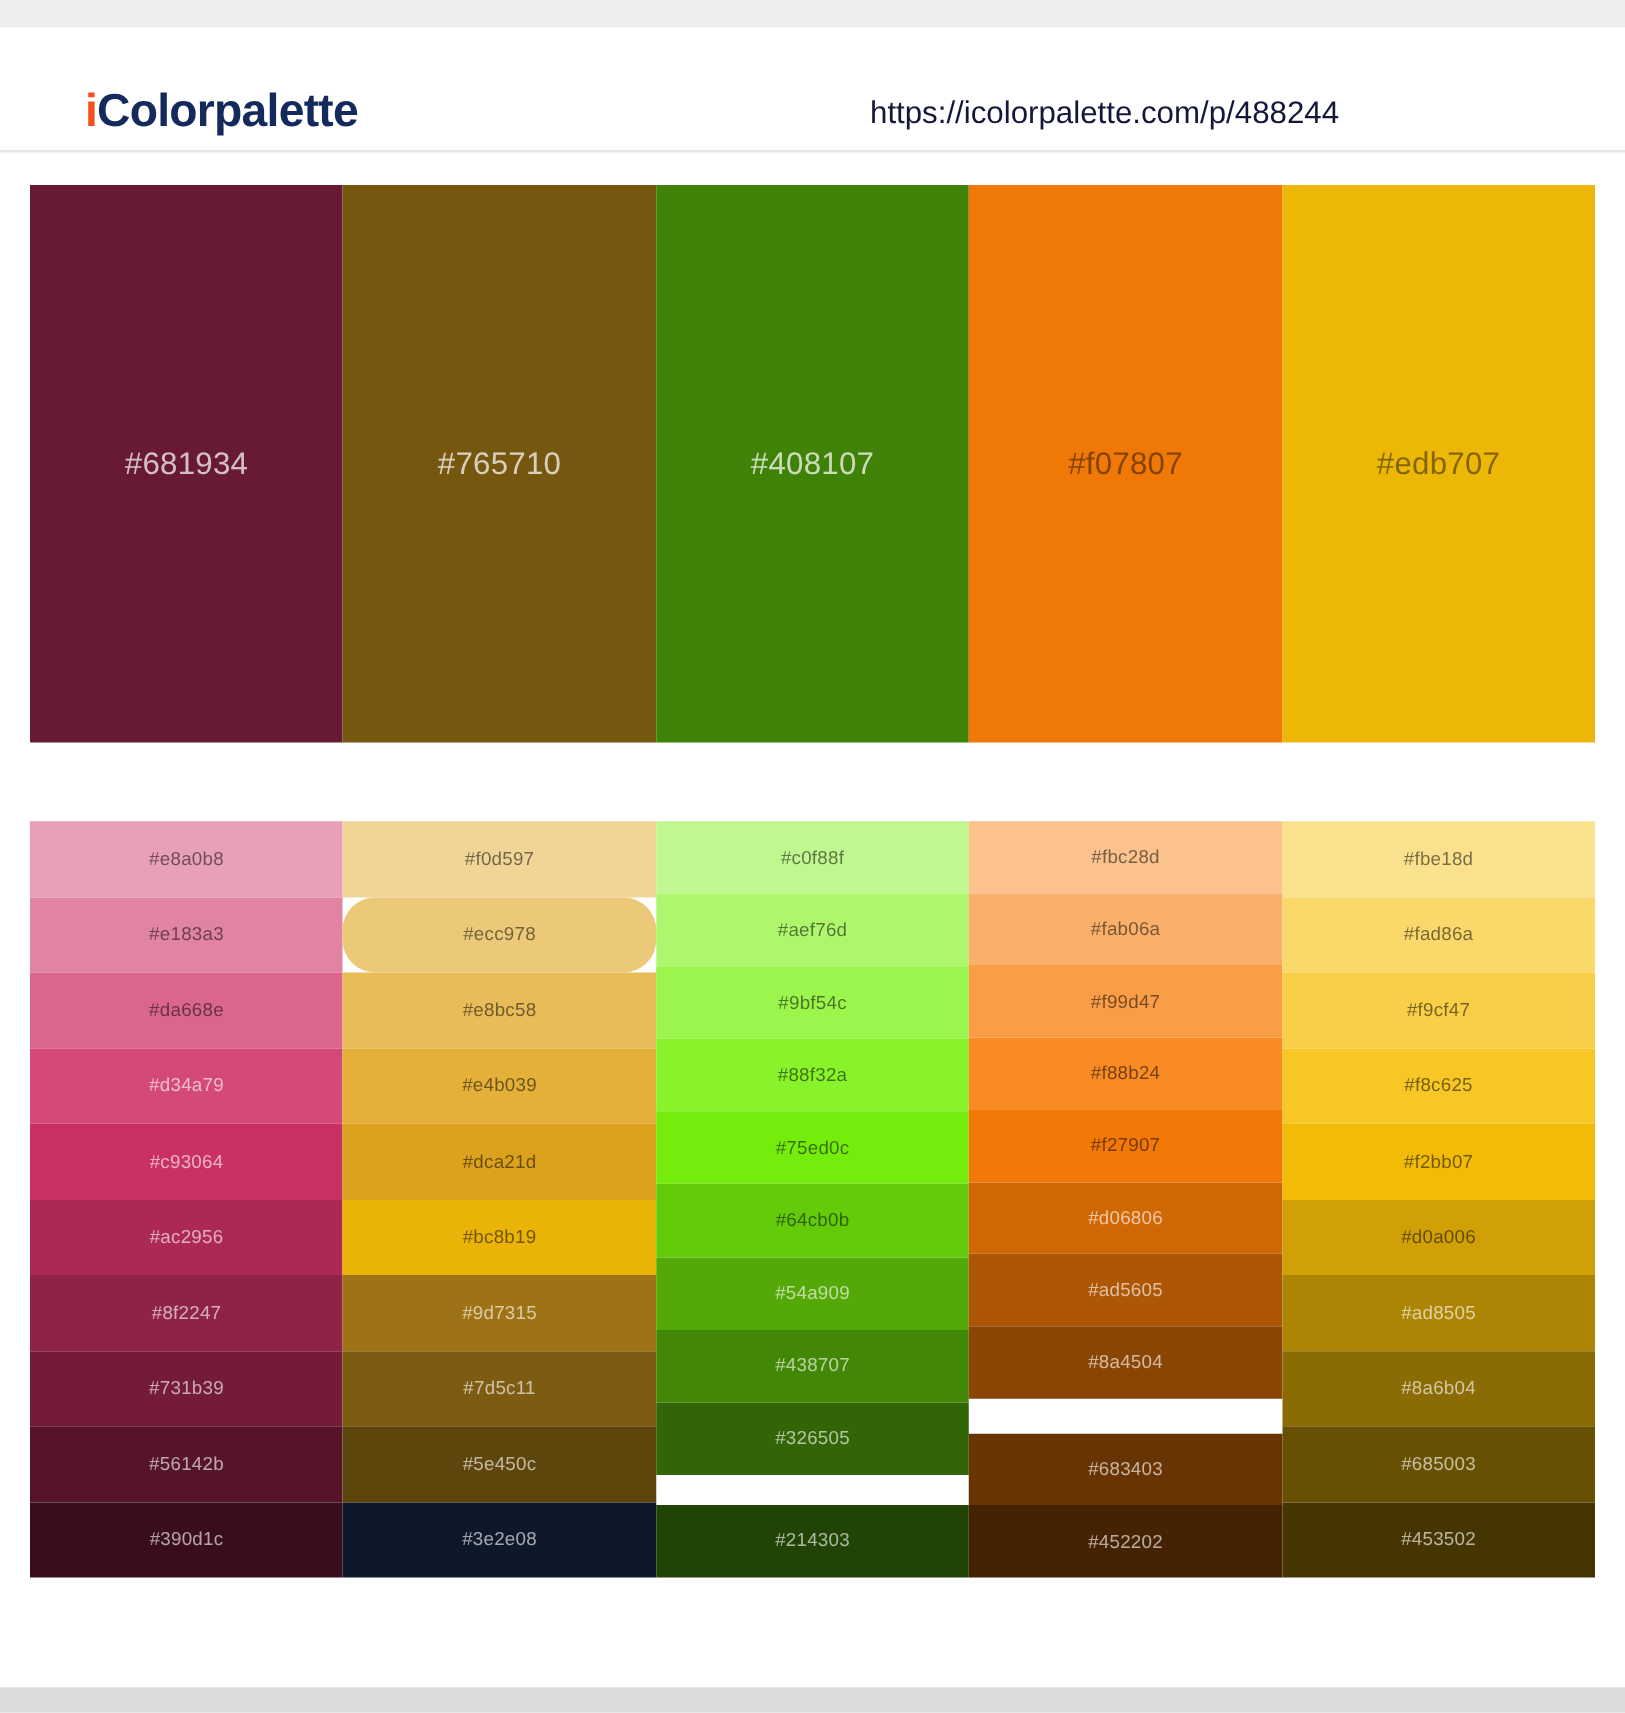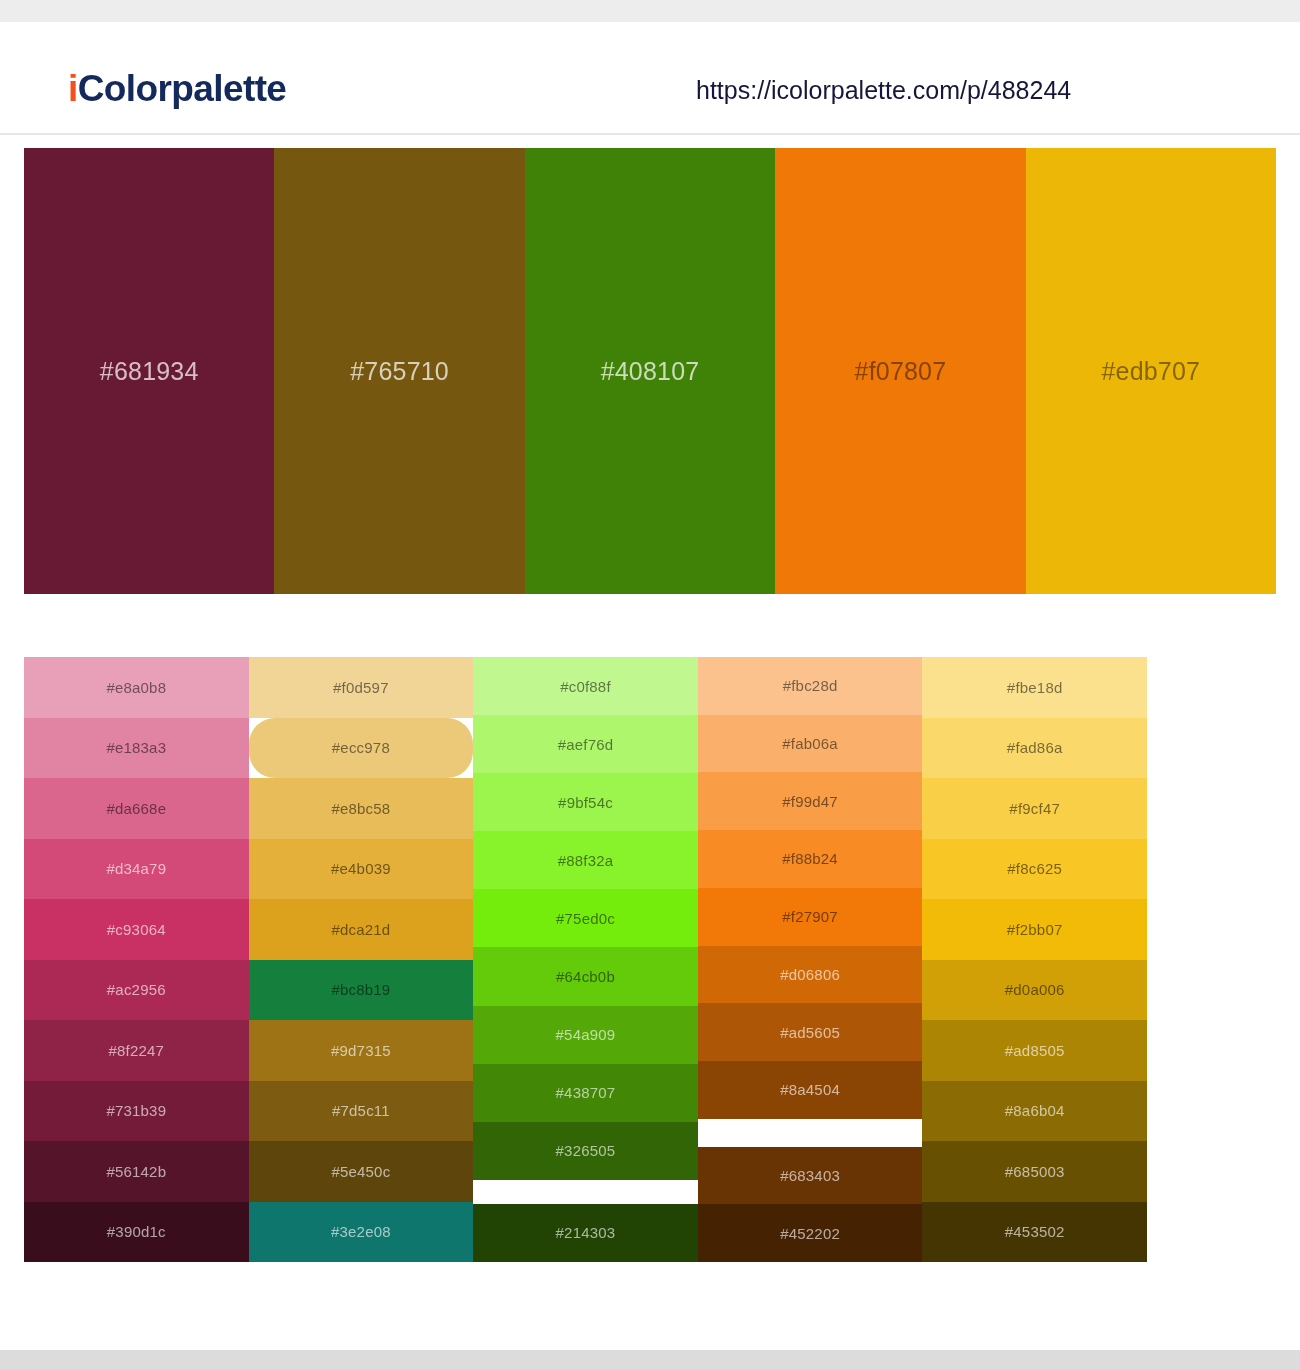--- a/index.html
+++ b/index.html
@@ -10,21 +10,21 @@
     overflow:hidden;
   }
   .page {
     position:absolute; left:0; top:22px;
     width:1300px; height:1328px;
     background:#ffffff;
   }
   
   .header {
     position:relative;
-    height:113px;
+    height:100px;
     border-bottom:2px solid #e6e6e6;
   }
   .logo {
     position:absolute; left:68px; top:46px;
     font-size:37px; font-weight:bold;
     letter-spacing:-0.6px;
     white-space:nowrap;
   }
   .logo .logo-i { color:#f4501e; }
   .logo .logo-rest { color:#14295c; }
@@ -46,21 +46,21 @@
   }
   .main-swatch .hexlabel {
     font-size:25px;
     color:rgba(255,255,255,0.72);
     letter-spacing:0.2px;
   }
   .main-swatch.lighttext .hexlabel { color:rgba(0,0,0,0.45); }
   
   .shades {
     position:absolute; left:24px; top:635px;
-    width:1123px; height:605px;
+    width:1252px; height:605px;
     display:flex;
   }
   .shade-col { flex:1 1 0; display:flex; flex-direction:column; }
   .shade-cell {
     flex:1 1 0;
     display:flex; align-items:center; justify-content:center;
     font-size:15px;
     letter-spacing:0.2px;
   }
   .shade-cell.dark  { color:rgba(255,255,255,0.62); }
@@ -114,25 +114,25 @@
         <div class="shade-cell dark" style="background: rgb(115, 27, 57);">#731b39</div>
         <div class="shade-cell dark" style="background: rgb(86, 20, 43);">#56142b</div>
         <div class="shade-cell dark" style="background: rgb(57, 13, 28);">#390d1c</div>
       </div>
       <div class="shade-col">
         <div class="shade-cell light" style="background: rgb(240, 213, 151);">#f0d597</div>
         <div class="shade-cell light" style="background: rgb(236, 201, 120); border-radius: 26px;">#ecc978</div>
         <div class="shade-cell light" style="background: rgb(232, 188, 88);">#e8bc58</div>
         <div class="shade-cell light" style="background: rgb(228, 176, 57);">#e4b039</div>
         <div class="shade-cell light" style="background: rgb(220, 162, 29);">#dca21d</div>
-        <div class="shade-cell light" style="background: #15803d;">#bc8b19</div>
+        <div class="shade-cell light" style="background: #eab308;">#bc8b19</div>
         <div class="shade-cell dark" style="background: rgb(157, 115, 21);">#9d7315</div>
         <div class="shade-cell dark" style="background: rgb(125, 92, 17);">#7d5c11</div>
         <div class="shade-cell dark" style="background: rgb(94, 69, 12);">#5e450c</div>
-        <div class="shade-cell dark" style="background: #0f766e;">#3e2e08</div>
+        <div class="shade-cell dark" style="background: #0f172a;">#3e2e08</div>
       </div>
       <div class="shade-col">
         <div class="shade-cell light" style="background: rgb(192, 248, 143);">#c0f88f</div>
         <div class="shade-cell light" style="background: rgb(174, 247, 109);">#aef76d</div>
         <div class="shade-cell light" style="background: rgb(155, 245, 76);">#9bf54c</div>
         <div class="shade-cell light" style="background: rgb(136, 243, 42);">#88f32a</div>
         <div class="shade-cell light" style="background: rgb(117, 237, 12);">#75ed0c</div>
         <div class="shade-cell light" style="background: rgb(100, 203, 11);">#64cb0b</div>
         <div class="shade-cell dark" style="background: rgb(84, 169, 9);">#54a909</div>
         <div class="shade-cell dark" style="background: rgb(67, 135, 7);">#438707</div>

